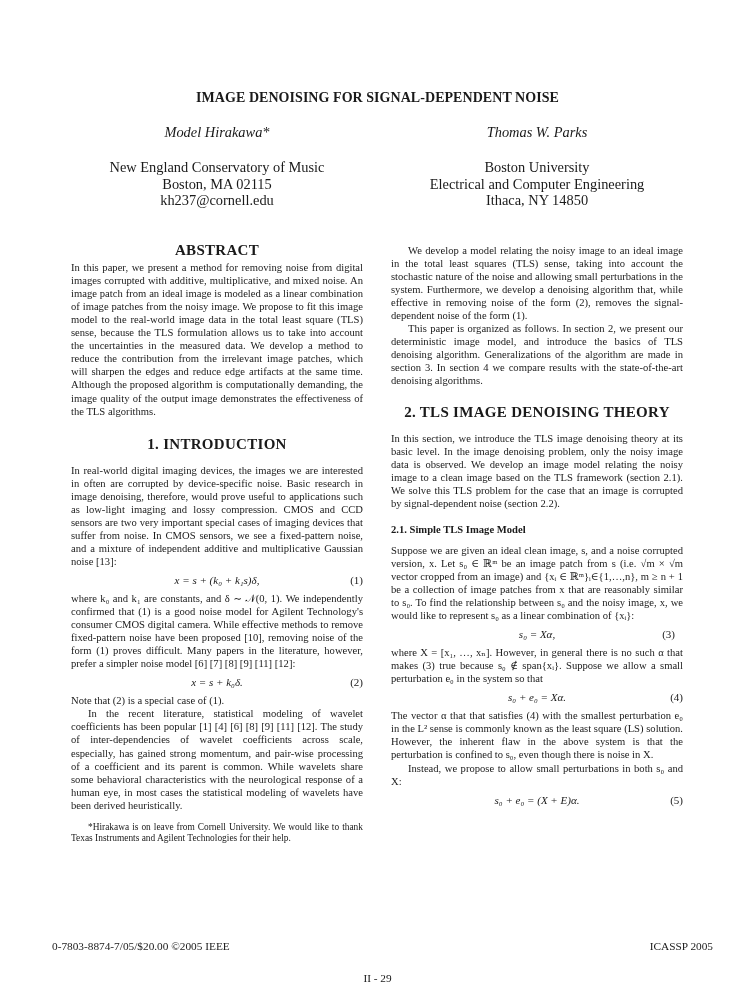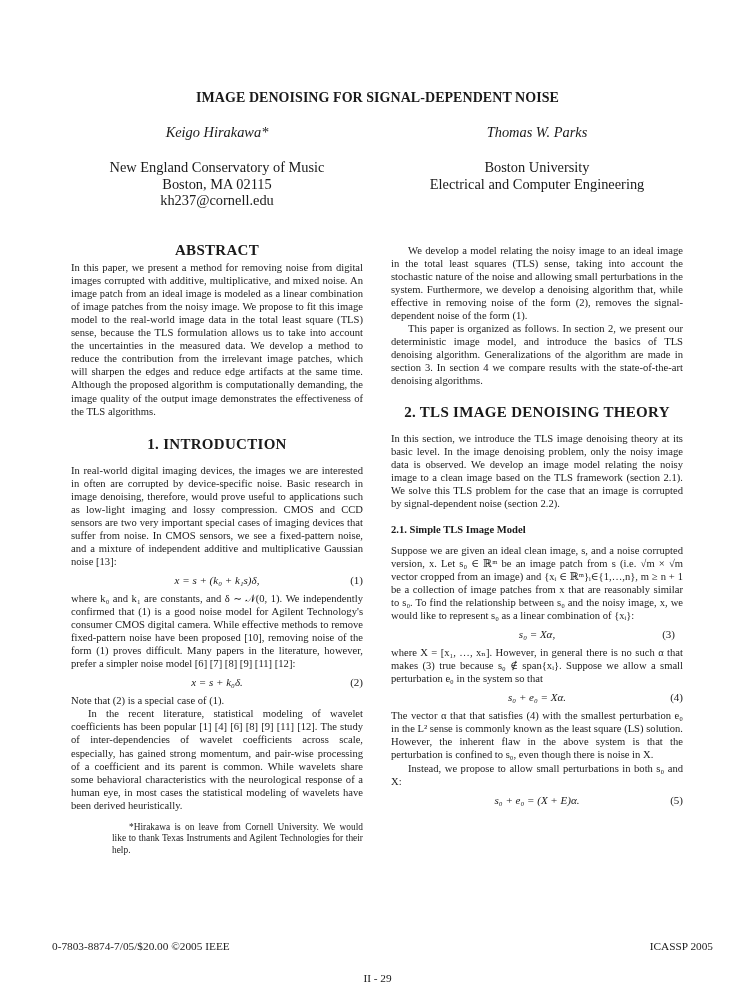--- a/index.html
+++ b/index.html
@@ -18,31 +18,32 @@
   .eq .num { position:absolute; right:0; }
   .eq .body { font-style:italic; }
   .foot { font-size:9.4px; line-height:11.5px; text-align:justify; }
   .footer { font-size:11.3px; }
 </style>
 </head>
 <body>
 
 <div class="abs title">IMAGE DENOISING FOR SIGNAL-DEPENDENT NOISE</div>
 
-<div class="abs author" style="top:124px;left:71px;width:292px;">Keigo Hirakawa*</div>
+<div class="abs author" style="top:124px;left:71px;width:292px;">Model Hirakawa*</div>
 <div class="abs author" style="top:124px;left:391px;width:292px;">Thomas W. Parks</div>
 
 <div class="abs affil" style="top:159px;left:71px;width:292px;">
   <div>New England Conservatory of Music</div>
   <div>Boston, MA 02115</div>
   <div>kh237@cornell.edu</div>
 </div>
 <div class="abs affil" style="top:159px;left:391px;width:292px;">
   <div>Boston University</div>
   <div>Electrical and Computer Engineering</div>
+  <div>Ithaca, NY 14850</div>
 </div>
 
 <div class="abs col" style="top:244px;left:71px;">
   <div class="sechead">ABSTRACT</div>
   <p style="margin-top:4px;">In this paper, we present a method for removing noise from digital images corrupted with additive, multiplicative, and mixed noise. An image patch from an ideal image is modeled as a linear combination of image patches from the noisy image. We propose to fit this image model to the real-world image data in the total least square (TLS) sense, because the TLS formulation allows us to take into account the uncertainties in the measured data. We develop a method to reduce the contribution from the irrelevant image patches, which will sharpen the edges and reduce edge artifacts at the same time. Although the proposed algorithm is computationally demanding, the image quality of the output image demonstrates the effectiveness of the TLS algorithms.</p>
 
   <div class="sechead" style="margin-top:20px;">1. INTRODUCTION</div>
   <p style="margin-top:13px;">In real-world digital imaging devices, the images we are interested in often are corrupted by device-specific noise. Basic research in image denoising, therefore, would prove useful to applications such as low-light imaging and lossy compression. CMOS and CCD sensors are two very important special cases of imaging devices that suffer from noise. In CMOS sensors, we see a fixed-pattern noise, and a mixture of independent additive and multiplicative Gaussian noise [13]:</p>
 
   <div class="eq" style="margin:6px 0 5px;">
@@ -53,21 +54,21 @@
   <p>where k₀ and k₁ are constants, and δ ∼ 𝒩(0, 1). We independently confirmed that (1) is a good noise model for Agilent Technology's consumer CMOS digital camera. While effective methods to remove fixed-pattern noise have been proposed [10], removing noise of the form (1) proves difficult. Many papers in the literature, however, prefer a simpler noise model [6] [7] [8] [9] [11] [12]:</p>
 
   <div class="eq" style="margin:6px 0 5px;">
     <span class="body">x = s + k₀δ.</span>
     <span class="num">(2)</span>
   </div>
 
   <p>Note that (2) is a special case of (1).</p>
   <p class="indent">In the recent literature, statistical modeling of wavelet coefficients has been popular [1] [4] [6] [8] [9] [11] [12]. The study of inter-dependencies of wavelet coefficients across scale, especially, has gained strong momentum, and pair-wise processing of a coefficient and its parent is common. While wavelets share some behavioral characteristics with the neurological response of a human eye, in most cases the statistical modeling of wavelets have been derived heuristically.</p>
 
-  <p class="foot indent" style="margin-top:10px;margin-left:41px;">*Hirakawa is on leave from Cornell University. We would like to thank Texas Instruments and Agilent Technologies for their help.</p>
+  <p class="foot indent" style="margin-top:10px;">*Hirakawa is on leave from Cornell University. We would like to thank Texas Instruments and Agilent Technologies for their help.</p>
 </div>
 
 <div class="abs col" style="top:244px;left:391px;">
   <p class="indent">We develop a model relating the noisy image to an ideal image in the total least squares (TLS) sense, taking into account the stochastic nature of the noise and allowing small perturbations in the system. Furthermore, we develop a denoising algorithm that, while effective in removing noise of the form (2), removes the signal-dependent noise of the form (1).</p>
   <p class="indent">This paper is organized as follows. In section 2, we present our deterministic image model, and introduce the basics of TLS denoising algorithm. Generalizations of the algorithm are made in section 3. In section 4 we compare results with the state-of-the-art denoising algorithms.</p>
 
   <div class="sechead" style="margin-top:18px;">2. TLS IMAGE DENOISING THEORY</div>
   <p style="margin-top:13px;">In this section, we introduce the TLS image denoising theory at its basic level. In the image denoising problem, only the noisy image data is observed. We develop an image model relating the noisy image to a clean image based on the TLS framework (section 2.1). We solve this TLS problem for the case that an image is corrupted by signal-dependent noise (section 2.2).</p>
 
   <div class="subhead" style="margin-top:13px;">2.1. Simple TLS Image Model</div>

